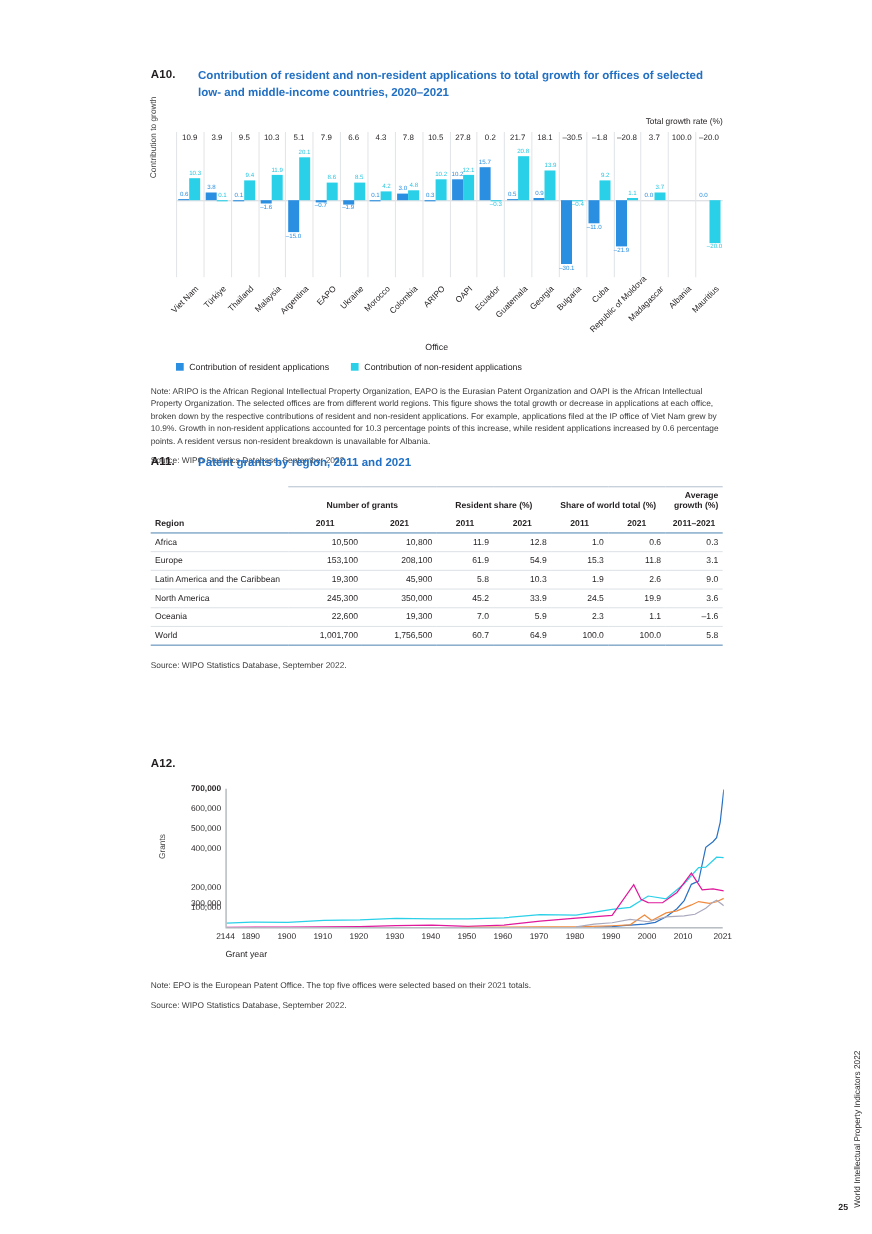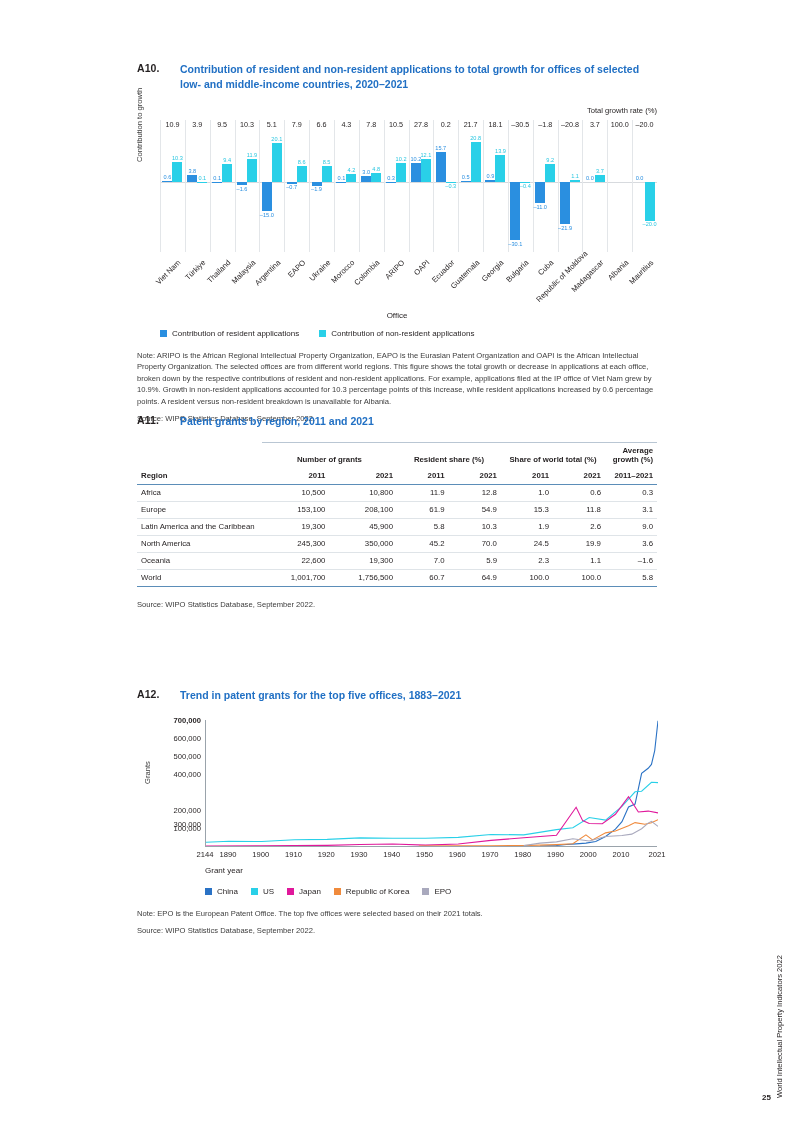--- a/index.html
+++ b/index.html
@@ -47,21 +47,21 @@
   .note p { margin:0 0 6px 0; }
   .note p:last-child { margin-bottom:0; }
 
   
   #sec-a11 { position:absolute; left:137px; top:414px; width:520px; }
   table.grants { border-collapse:collapse; width:100%; margin-top:13px; font-size:7.8px; }
   table.grants th, table.grants td { padding:3.5px 4px; }
   .hdr-top th { font-weight:bold; text-align:center; border-top:1px solid #b9c6d3; vertical-align:bottom; padding-bottom:1px; }
   .hdr-bot th { font-weight:bold; border-bottom:1.4px solid #5b8db8; padding-top:1px;}
   .hdr-bot th.lft { text-align:left; }
-  .hdr-bot th.rgt { text-align:right; }
+  .hdr-bot th.rgt { }
   table.grants tbody td { border-bottom:.7px solid #dfe4e8; text-align:right; vertical-align:middle;}
   table.grants tbody td.reg { text-align:left; }
   table.grants tbody tr:last-child td { border-bottom:1.2px solid #5b8db8; }
 
   
   #sec-a12 { position:absolute; left:137px; top:688px; width:520px; }
   .a12-chart { position:relative; margin-top:13px; height:165px; }
   .a12-ylab { position:absolute; left:6px; top:68px; transform:rotate(-90deg); transform-origin:left top;
               font-size:7.6px; color:#3b3b3b; }
   .a12-plot { position:absolute; left:68px; top:4px; width:452px; height:126px; border-left:1.1px solid #9aa3ab; }
@@ -304,21 +304,21 @@
             <td>10.3</td>
             <td>1.9</td>
             <td>2.6</td>
             <td>9.0</td>
           </tr>
           <tr>
             <td class="reg">North America</td>
             <td>245,300</td>
             <td>350,000</td>
             <td>45.2</td>
-            <td>70.0</td>
+            <td>33.9</td>
             <td>24.5</td>
             <td>19.9</td>
             <td>3.6</td>
           </tr>
           <tr>
             <td class="reg">Oceania</td>
             <td>22,600</td>
             <td>19,300</td>
             <td>7.0</td>
             <td>5.9</td>
@@ -340,21 +340,20 @@
     </table>
 
     <div class="note">
       <p>Source: WIPO Statistics Database, September 2022.</p>
     </div>
   </section>
 
   <section id="sec-a12">
     <div class="fig-head">
       <div class="fig-num">A12.</div>
-      <div class="fig-title">Trend in patent grants for the top five offices, 1883–2021</div>
     </div>
 
     <div class="a12-chart">
       <div class="a12-ylab">Grants</div>
       <div class="a12-plot" id="a12-plot">
           <svg width="452" height="126" style="display: block;">
             <path d="M334.09 125.98 L350.46 125.46 L360.29 124.56 L370.12 123.84 L379.94 123.12 L389.77 121.50 L399.59 116.46 L409.42 109.08 L415.97 101.70 L422.52 86.94 L429.07 84.06 L435.62 53.28 L442.17 48.24 L445.45 44.46 L448.72 30.60 L452.00 0.72 " fill="none" stroke="#2a72c5" stroke-width="1.1"></path>
             <path d="M0.00 122.22 L22.93 121.32 L55.68 121.50 L88.43 119.70 L121.19 119.34 L153.94 117.90 L186.70 118.26 L219.45 118.26 L252.20 117.36 L284.96 114.48 L317.71 114.84 L350.46 109.62 L366.84 107.82 L383.22 97.56 L399.59 100.08 L415.97 86.40 L429.07 71.82 L435.62 71.28 L445.45 62.28 L452.00 62.64 " fill="none" stroke="#29d0e8" stroke-width="1.1"></path>
             <path d="M0.00 126.00 L55.68 125.73 L121.19 125.37 L153.94 124.56 L186.70 124.02 L219.45 125.10 L252.20 124.02 L284.96 120.42 L317.71 117.72 L350.46 115.20 L370.12 87.30 L376.67 100.62 L383.22 103.50 L396.32 103.68 L409.42 94.32 L422.52 76.68 L432.35 91.98 L442.17 91.08 L452.00 92.88 " fill="none" stroke="#e0189b" stroke-width="1.1"></path>
             <path d="M212.90 125.98 L252.20 125.73 L284.96 125.68 L317.71 125.64 L350.46 124.60 L366.84 123.75 L379.94 114.84 L386.49 119.88 L399.59 112.86 L409.42 111.06 L422.52 105.66 L429.07 102.60 L438.90 104.22 L445.45 102.78 L452.00 99.72 " fill="none" stroke="#f08a3c" stroke-width="1.1"></path>
@@ -382,42 +381,20 @@
           <div class="xtick" style="left: 352.957px;">1970</div>
           <div class="xtick" style="left: 385.71px;">1980</div>
           <div class="xtick" style="left: 418.464px;">1990</div>
           <div class="xtick" style="left: 451.217px;">2000</div>
           <div class="xtick" style="left: 483.971px;">2010</div>
           <div class="xtick" style="left: 520px;">2021</div>
         </div>
       <div class="a12-xtitle">Grant year</div>
     </div>
 
-    <div class="legend" id="a12-legend" style="padding-left:68px;gap:13px;margin-top:6px;">
-        <div class="legend-item">
-          <span class="swatch" style="background: rgb(42, 114, 197);"></span>
-          <span>China</span>
-        </div>
-        <div class="legend-item">
-          <span class="swatch" style="background: rgb(41, 208, 232);"></span>
-          <span>US</span>
-        </div>
-        <div class="legend-item">
-          <span class="swatch" style="background: rgb(224, 24, 155);"></span>
-          <span>Japan</span>
-        </div>
-        <div class="legend-item">
-          <span class="swatch" style="background: rgb(240, 138, 60);"></span>
-          <span>Republic of Korea</span>
-        </div>
-        <div class="legend-item">
-          <span class="swatch" style="background: rgb(169, 169, 189);"></span>
-          <span>EPO</span>
-        </div>
-      </div>
 
     <div class="note">
       <p>Note: EPO is the European Patent Office. The top five offices were selected based on their 2021 totals.</p>
       <p>Source: WIPO Statistics Database, September 2022.</p>
     </div>
   </section>
 
   <div class="spine">World Intellectual Property Indicators 2022</div>
   <div class="pagenum">25</div>
 </div>

